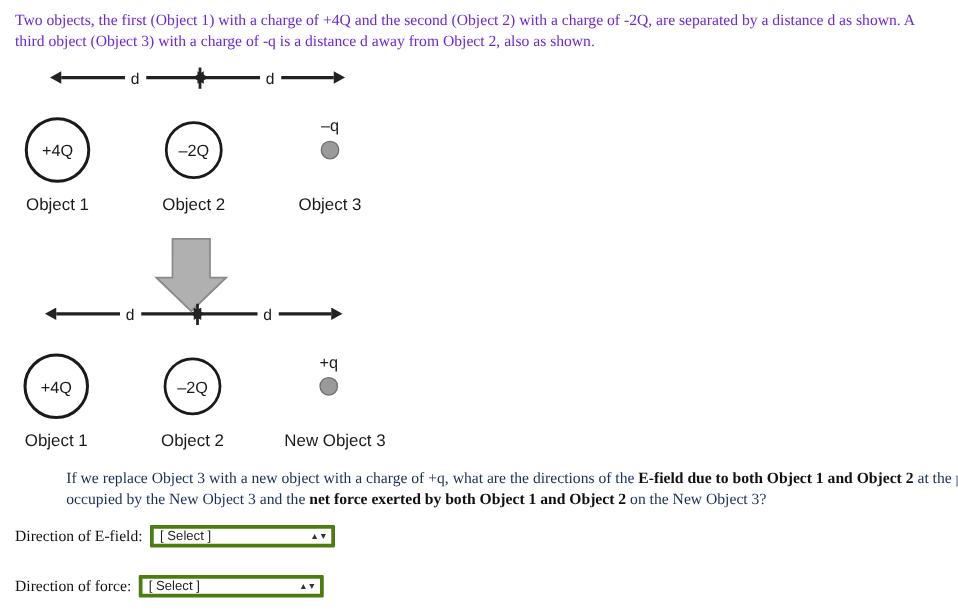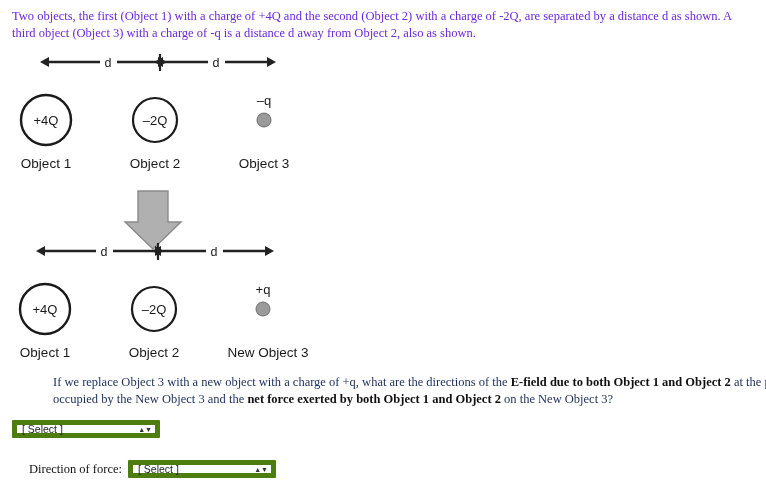--- a/index.html
+++ b/index.html
@@ -48,21 +48,21 @@
     display: flex;
     align-items: center;
     font-family: "Liberation Serif", serif;
     font-size: 12.5px;
     color: #111111;
   }
   .select-row .lbl {
     margin-right: 6px;
   }
   .fake-select {
-    border: 5px solid #4d7c0f;
+    border: 3px solid #4d7c0f;
     background: #ffffff;
     height: 18px;
     display: flex;
     align-items: center;
     justify-content: space-between;
     font-family: "Liberation Sans", sans-serif;
     font-size: 10.5px;
     color: #222222;
     padding: 0 3px 0 5px;
     box-sizing: border-box;
@@ -71,21 +71,21 @@
   .fake-select .arrows {
     font-size: 7px;
     line-height: 7px;
     color: #333333;
     display: flex;
     flex-direction: column;
     margin-left: 6px;
   }
   #row-efield { left: 12px; top: 420px; }
   #row-efield .fake-select { width: 148px; }
-  #row-force { left: 12px; top: 460px; margin-left: 17px; }
+  #row-force { left: 12px; top: 460px; }
   #row-force .fake-select { width: 148px; }
   .label-text {
     font-family: "Liberation Sans", sans-serif;
     font-size: 13.5px;
     fill: #1a1a1a;
   }
   .charge-text {
     font-family: "Liberation Sans", sans-serif;
     font-size: 13px;
     fill: #1a1a1a;
@@ -172,20 +172,21 @@
       <text class="label-text" x="268" y="311" text-anchor="middle">New Object 3</text>
     </g>
   </svg>
 </div>
 
 <div class="question">
   <span>If we replace Object 3 with a new object with a charge of +q, what are the directions of the </span><b>E-field due to both Object 1 and Object 2</b><span> at the point occupied by the New Object 3 and the </span><b>net force exerted by both Object 1 and Object 2</b><span> on the New Object 3?</span>
 </div>
 
 <div class="select-row" id="row-efield">
+  <span class="lbl">Direction of E-field:</span>
   <div class="fake-select">
     <span>[ Select ]</span>
     <span class="arrows">▲▼</span>
   </div>
 </div>
 
 <div class="select-row" id="row-force">
   <span class="lbl">Direction of force:</span>
   <div class="fake-select">
     <span>[ Select ]</span>

